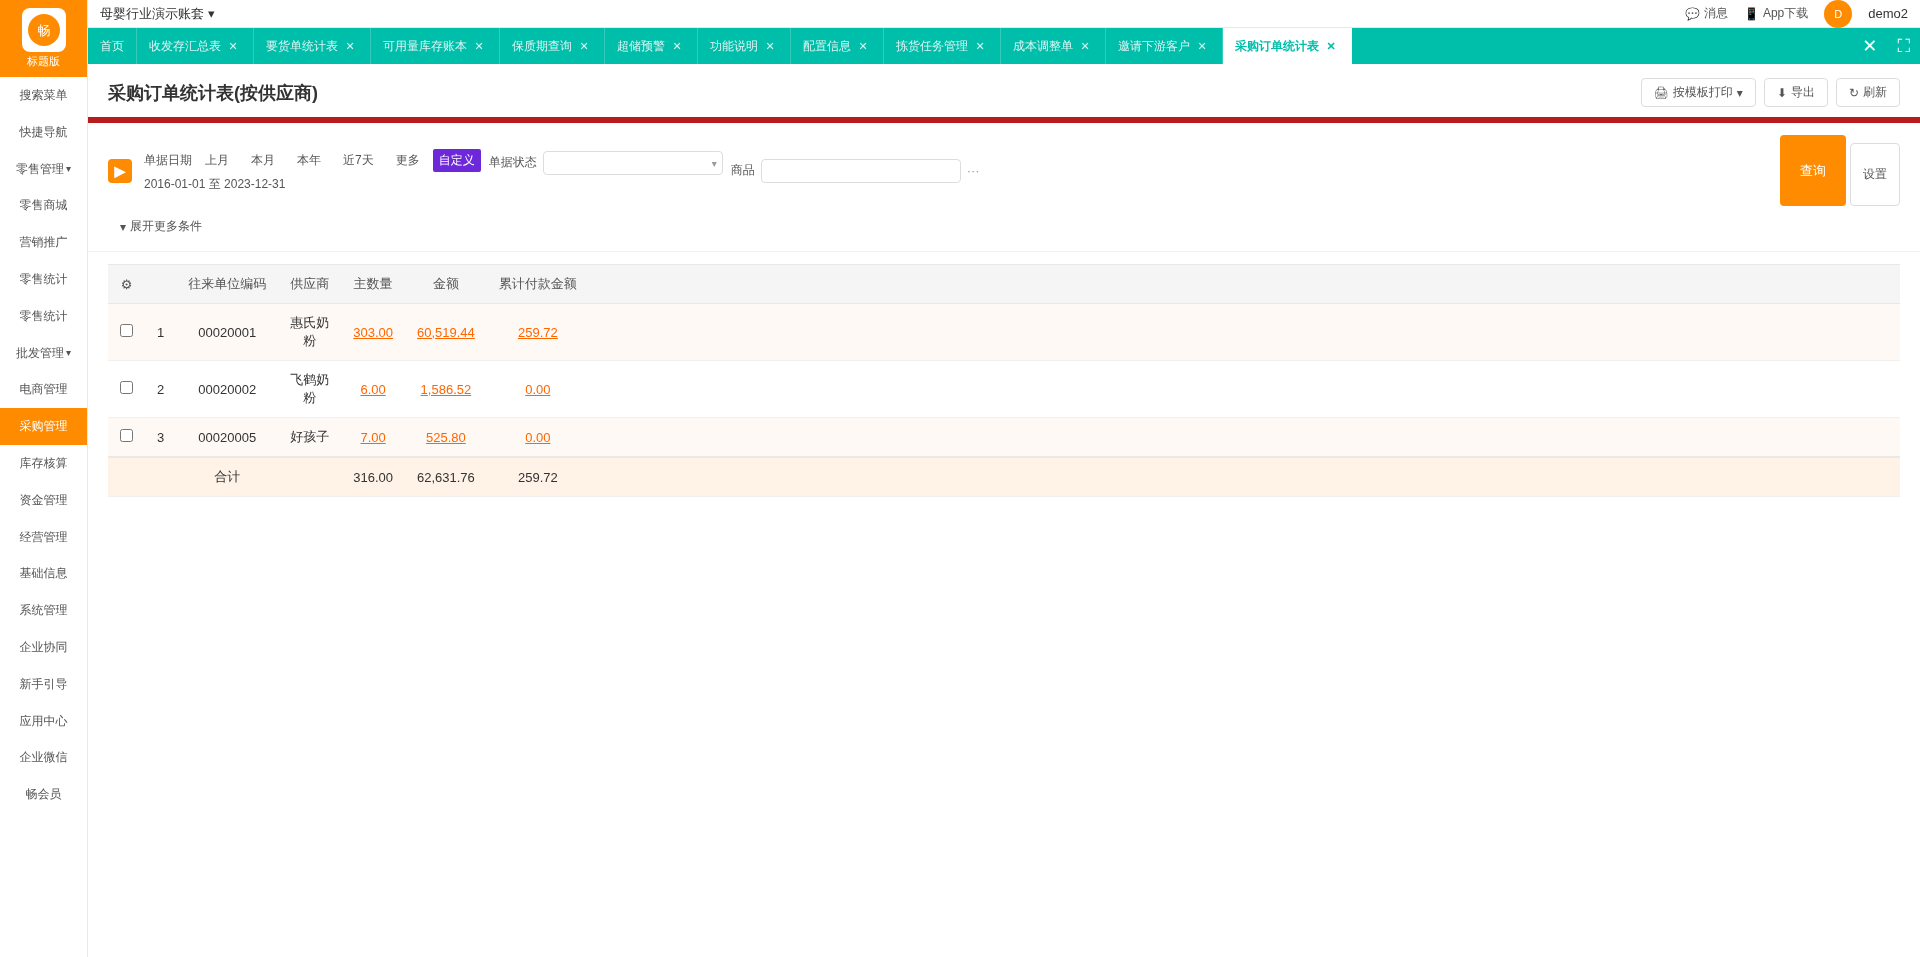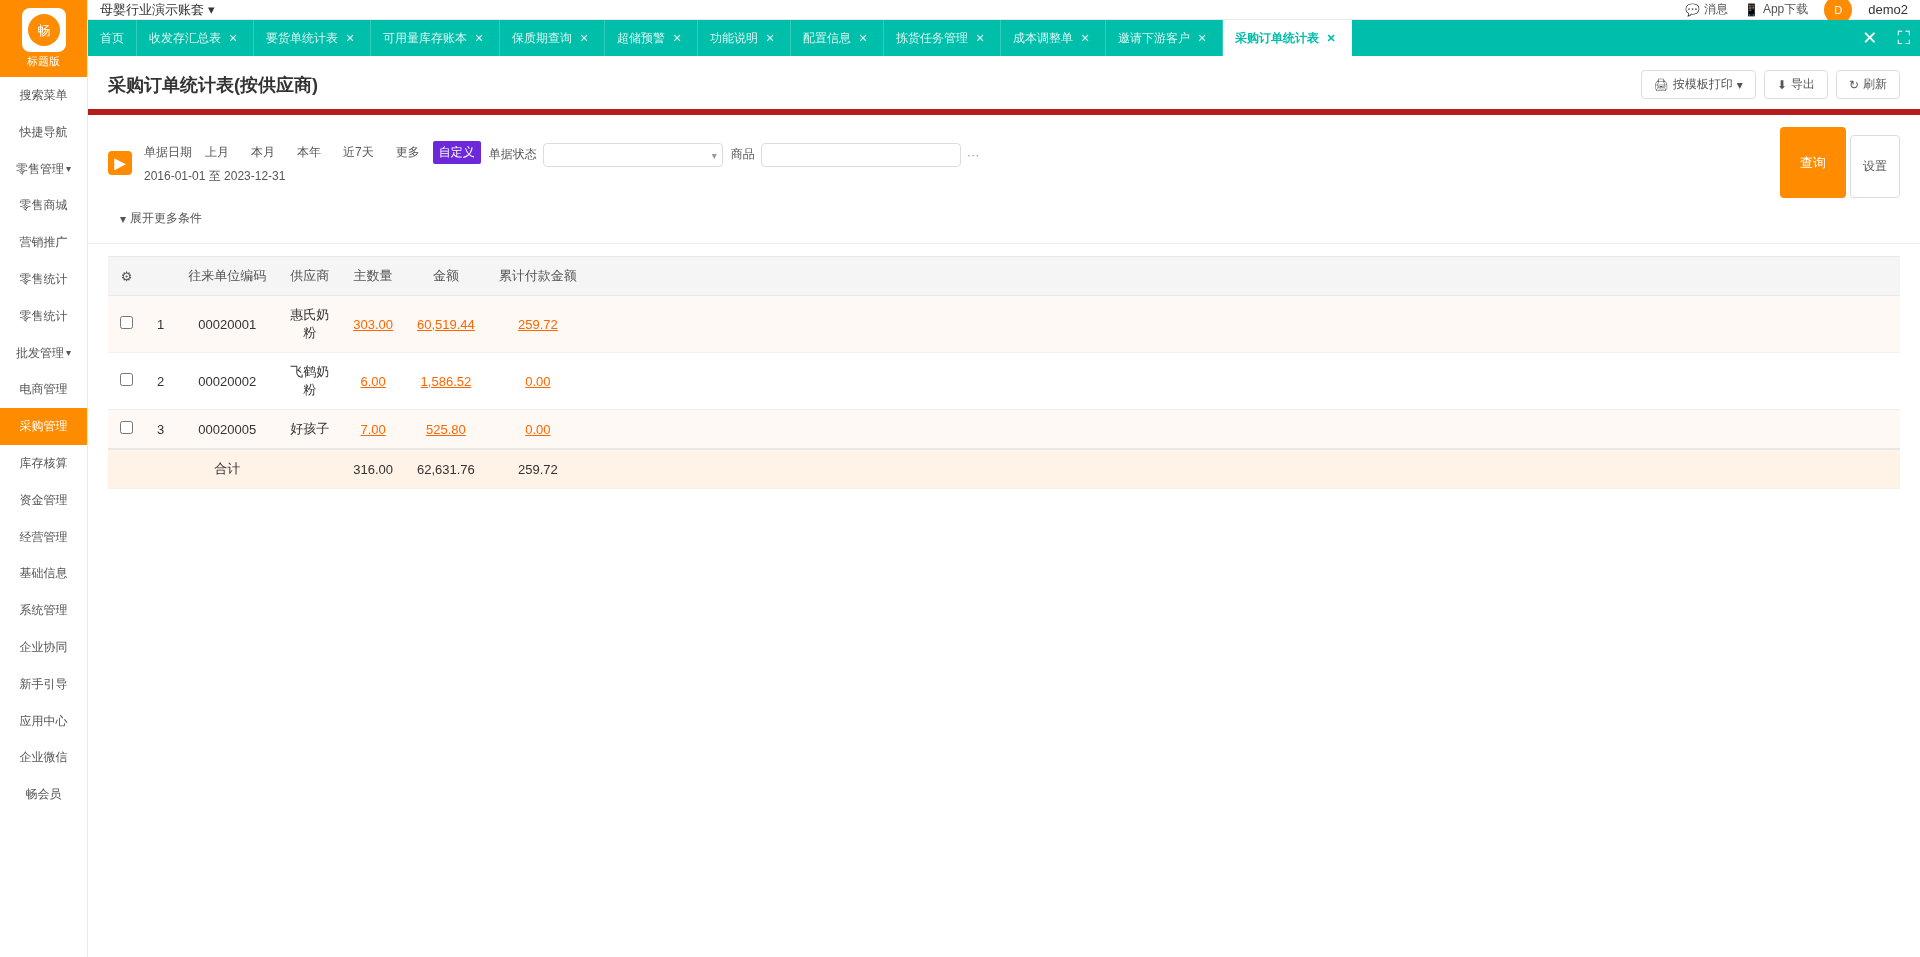--- a/index.html
+++ b/index.html
@@ -15,21 +15,21 @@
     .sidebar-item.active { background: #ff8c00; }
     .sidebar-item.active span { color: #fff; }
     .sidebar-item span { font-size: 12px; color: #555; line-height: 1.4; }
     .sidebar-item .has-arrow { display: flex; align-items: center; gap: 2px; }
     .sidebar-item .arrow { font-size: 10px; }
 
     
     .main { flex: 1; display: flex; flex-direction: column; overflow: hidden; }
 
     
-    .topbar { height: 20px; background: #fff; display: flex; align-items: center; padding: 0 12px; border-bottom: 1px solid #e8e8e8; gap: 8px; }
+    .topbar { height: 28px; background: #fff; display: flex; align-items: center; padding: 0 12px; border-bottom: 1px solid #e8e8e8; gap: 8px; }
     .topbar-dropdown { display: flex; align-items: center; gap: 4px; font-size: 13px; color: #333; cursor: pointer; }
     .topbar-right { display: flex; align-items: center; gap: 16px; margin-left: auto; }
     .topbar-right .msg { display: flex; align-items: center; gap: 4px; font-size: 12px; color: #555; cursor: pointer; }
     .topbar-right .app { display: flex; align-items: center; gap: 4px; font-size: 12px; color: #555; cursor: pointer; }
     .topbar-right .avatar { width: 28px; height: 28px; border-radius: 50%; background: #ff8c00; display: flex; align-items: center; justify-content: center; color: #fff; font-size: 11px; cursor: pointer; }
     .topbar-right .username { font-size: 13px; color: #333; cursor: pointer; }
 
     
     .tabbar { height: 36px; background: #00bfaa; display: flex; align-items: stretch; overflow-x: auto; flex-shrink: 0; }
     .tabbar::-webkit-scrollbar { display: none; }
@@ -321,21 +321,21 @@
             </div>
             <div class="filter-field" style="margin-top:2px;">
               <label>单据状态</label>
               <div class="select-wrapper">
                 <select class="filter-select">
                   <option value=""></option>
                 </select>
                 <span class="select-arrow">▾</span>
               </div>
             </div>
-            <div class="filter-field" style="margin-top:2px;">
+            <div class="filter-field" style="margin-top:10px;">
               <label>商品</label>
               <input class="filter-input" type="text" style="min-width: 200px;">
               <span style="cursor:pointer;color:#999;">···</span>
             </div>
           </div>
         </div>
         <div class="filter-right">
           <div class="query-btns">
             <button class="btn-query">查询</button>
             <button class="btn-settings">设置</button>

